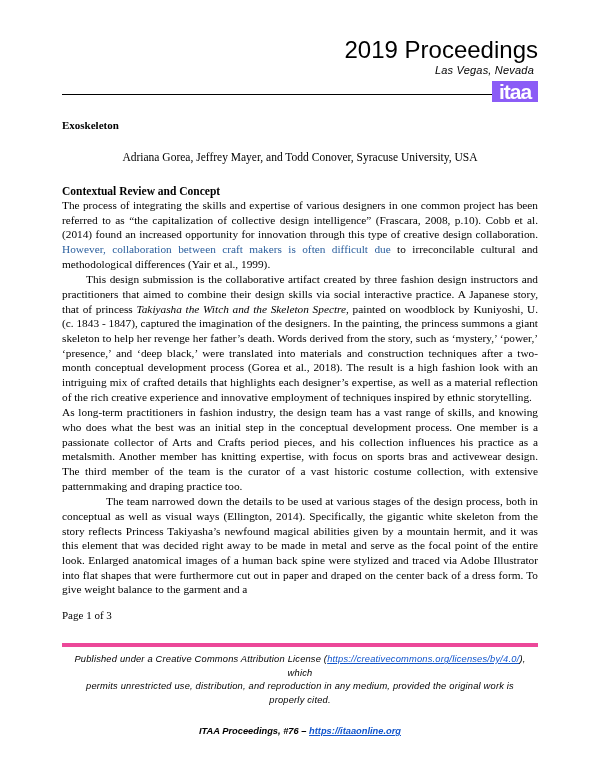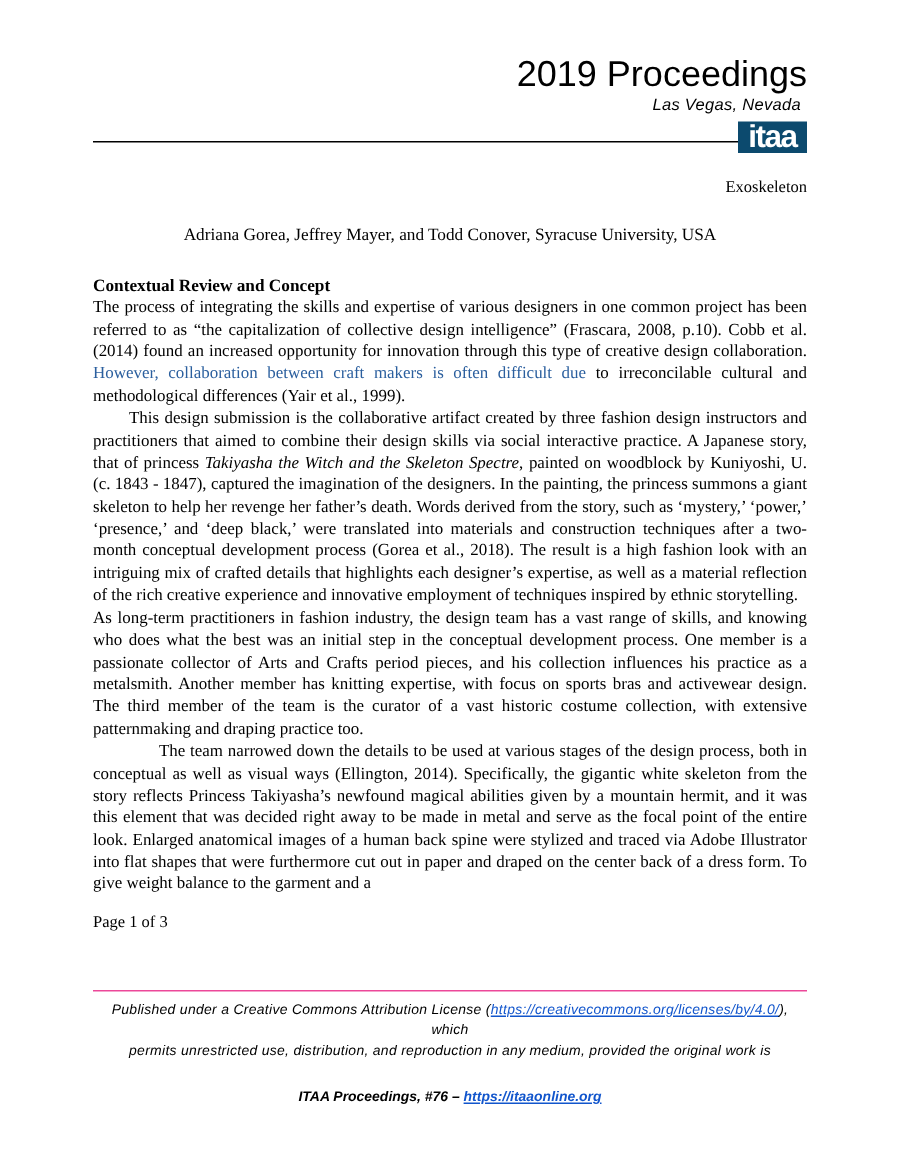--- a/index.html
+++ b/index.html
@@ -44,40 +44,40 @@
     font-family: "Liberation Sans", sans-serif;
     font-weight: normal;
     font-style: italic;
     padding-bottom: 5px;
     padding-right: 4px;
     letter-spacing: 0.2px;
   }
   .logo {
     width: 46px;
     height: 50px;
-    background: #0c4a6e;
+    background: #8b5cf6;
     color: #fff;
     display: flex;
     align-items: center;
     justify-content: center;
     font-family: "Liberation Sans", sans-serif;
     font-size: 21px;
     font-weight: bold;
     letter-spacing: -1px;
     line-height: 1;
   }
   .rule {
     border: 0;
     border-top: 1.6px solid #000;
     margin: 4px 0 0 0;
   }
   
   .doc-title {
-    text-align: right;
-    font-weight: normal;
+    text-align: left;
+    font-weight: bold;
     font-size: 11px;
     margin-top: 24px;
   }
   .authors {
     text-align: center;
     font-size: 11.5px;
     margin-top: 20px;
   }
   .keywords {
     text-align: center;
@@ -109,21 +109,21 @@
     text-align: left;
     font-size: 11px;
     margin-top: 12px;
   }
   .footer {
     position: absolute;
     left: 62px;
     right: 62px;
     bottom: 40px;
     text-align: center;
-    border-top: 1px solid #ec4899;
+    border-top: 4px solid #ec4899;
     padding-top: 6px;
   }
   .footer-line {
     font-family: "Liberation Sans", sans-serif;
     font-size: 9.3px;
     font-style: italic;
     line-height: 1.45;
     letter-spacing: 0.2px;
   }
   .footer-proc {
@@ -158,16 +158,17 @@
 
   <p class="body"><span>As long-term practitioners in fashion industry, the design team has a vast range of skills, and knowing who does what the best was an initial step in the conceptual development process. One member is a passionate collector of Arts and Crafts period pieces, and his collection influences his practice as a metalsmith. Another member has knitting expertise, with focus on sports bras and activewear design. The third member of the team is the curator of a vast historic costume collection, with extensive patternmaking and draping practice too.</span></p>
 
   <p class="body indent-big"><span>The team narrowed down the details to be used at various stages of the design process, both in conceptual as well as visual ways (Ellington, 2014). Specifically, the gigantic white skeleton from the story reflects Princess Takiyasha’s newfound magical abilities given by a mountain hermit, and it was this element that was decided right away to be made in metal and serve as the focal point of the entire look. Enlarged anatomical images of a human back spine were stylized and traced via Adobe Illustrator into flat shapes that were furthermore cut out in paper and draped on the center back of a dress form. To give weight balance to the garment and a</span></p>
 
   <div class="page-num">Page 1 of 3</div>
 
   <div class="footer">
     <div class="footer-line"><span>Published under a Creative Commons Attribution License (</span><a class="link" href="#">https://creativecommons.org/licenses/by/4.0/</a><span>), which</span></div>
     <div class="footer-line">permits unrestricted use, distribution, and reproduction in any medium, provided the original work is</div>
+    <div class="footer-line">properly cited.</div>
     <div class="footer-proc"><span>ITAA Proceedings, #76 – </span><a class="link" href="#">https://itaaonline.org</a></div>
   </div>
 
 </div>
 
 </body></html>

